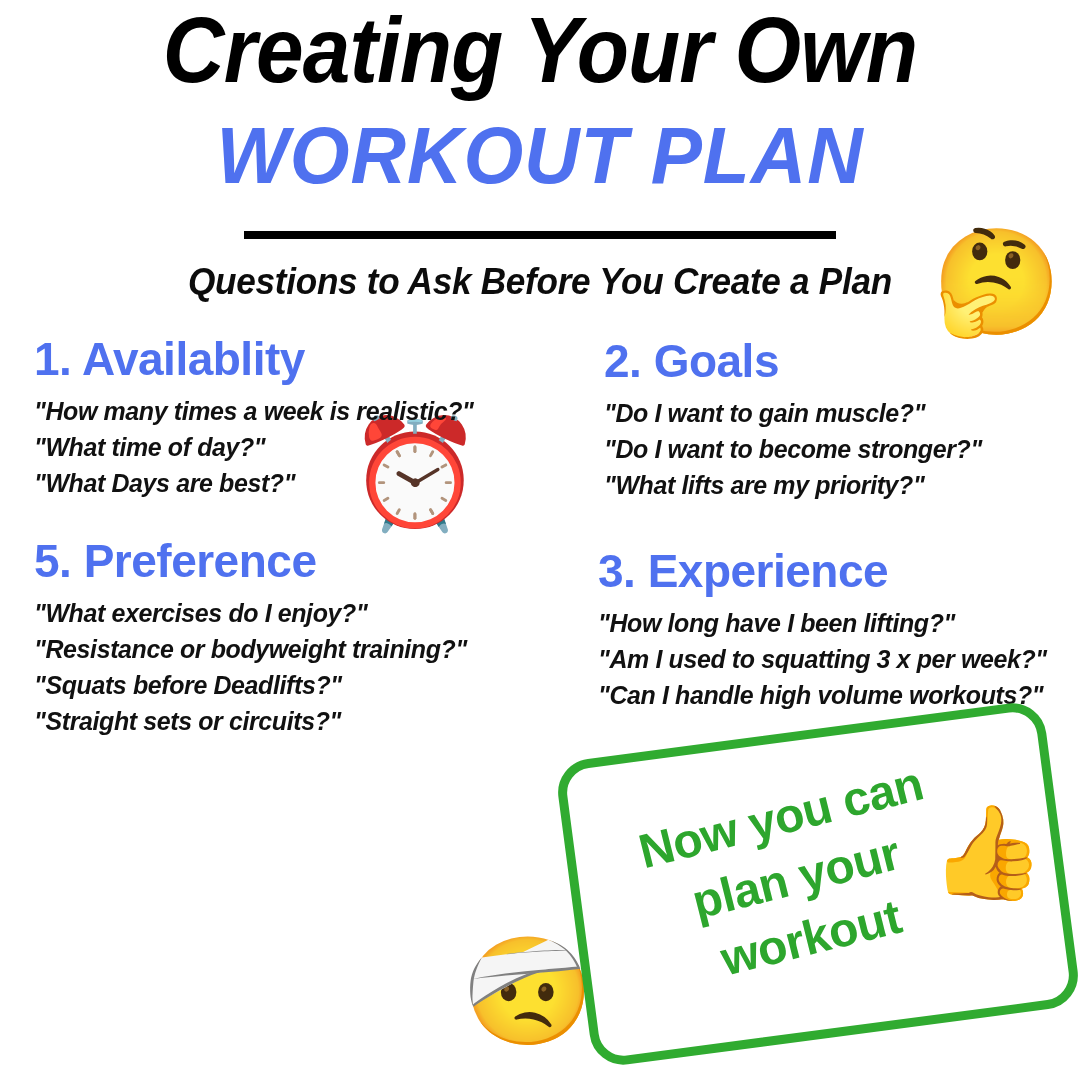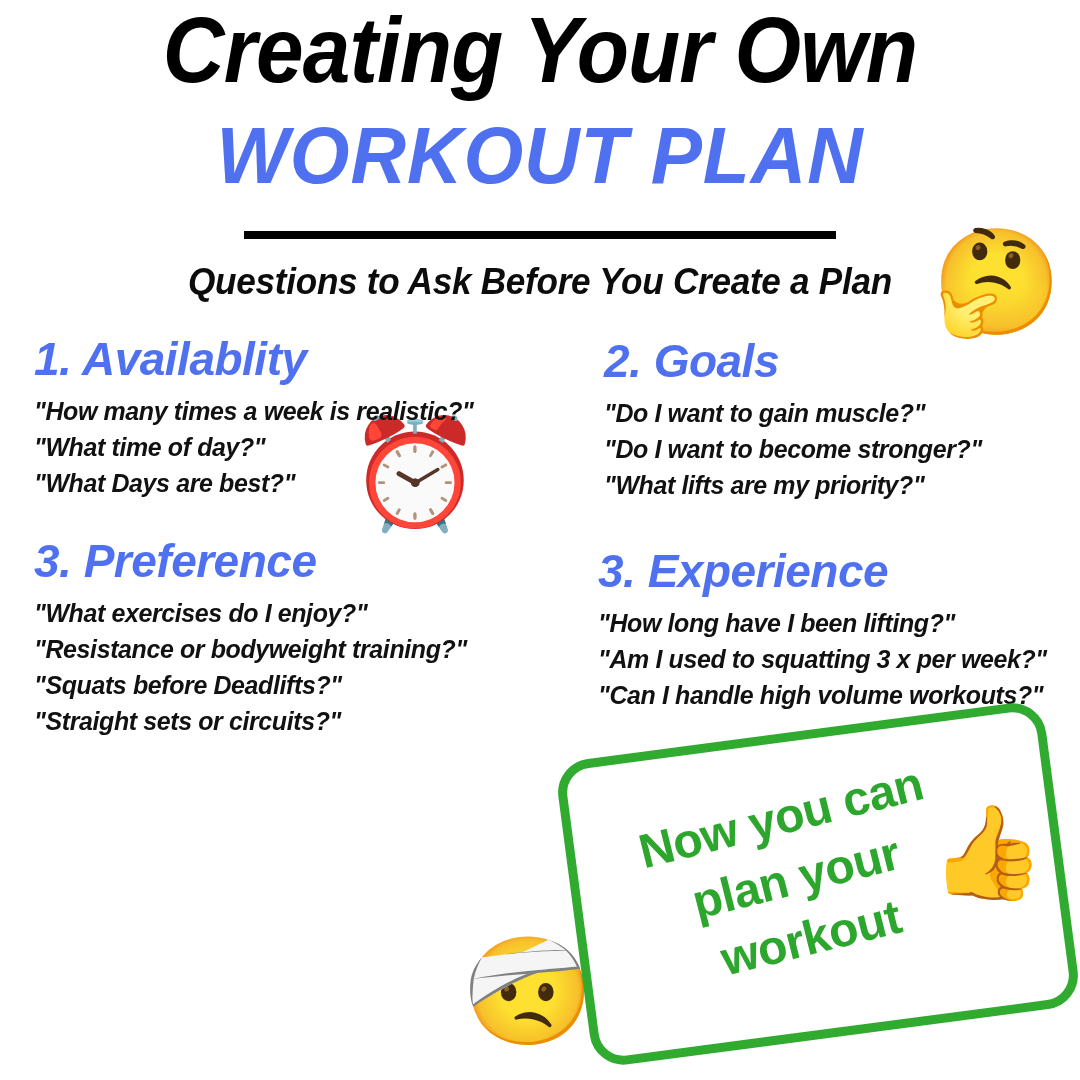--- a/index.html
+++ b/index.html
@@ -70,21 +70,20 @@
     letter-spacing: -0.3px;
     transform: scaleX(0.95);
     white-space: nowrap;
   }
 
   
   .section { position: absolute; }
   .sec-heading {
     font-family: "Liberation Sans", sans-serif;
     font-weight: 700;
-    font-style: italic;
     font-size: 46px;
     line-height: 52px;
     color: #4f71ef;
     letter-spacing: -0.5px;
     white-space: nowrap;
     margin: 0 0 8px 0;
   }
   .q-list { margin: 0; padding: 0; list-style: none; }
   .q-item {
     font-family: "Liberation Sans", sans-serif;
@@ -186,21 +185,21 @@
   <div class="section" id="sec-2">
     <div class="sec-heading">2. Goals</div>
     <ul class="q-list">
       <li class="q-item">"Do I want to gain muscle?"</li>
       <li class="q-item">"Do I want to become stronger?"</li>
       <li class="q-item">"What lifts are my priority?"</li>
     </ul>
   </div>
 
   <div class="section" id="sec-3">
-    <div class="sec-heading">3. Preference</div>
+    <div class="sec-heading">5. Preference</div>
     <ul class="q-list">
       <li class="q-item">"What exercises do I enjoy?"</li>
       <li class="q-item">"Resistance or bodyweight training?"</li>
       <li class="q-item">"Squats before Deadlifts?"</li>
       <li class="q-item">"Straight sets or circuits?"</li>
     </ul>
   </div>
 
   <div class="section" id="sec-4">
     <div class="sec-heading">3. Experience</div>

